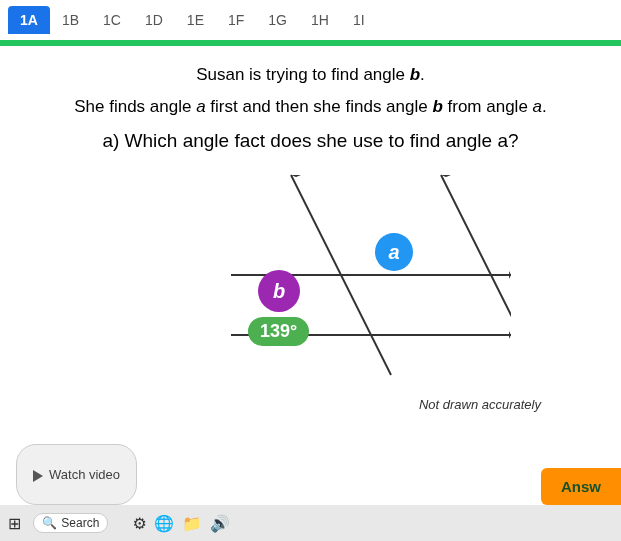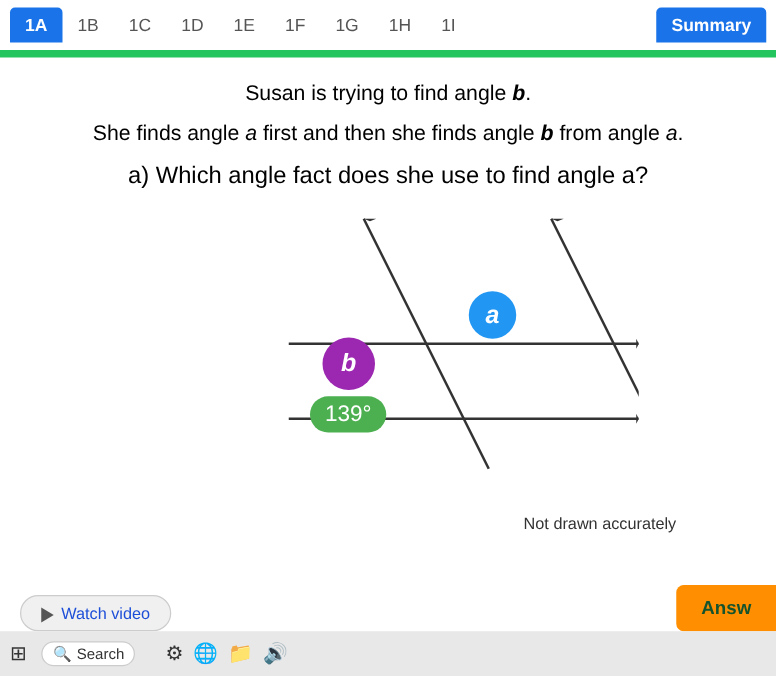--- a/index.html
+++ b/index.html
@@ -108,55 +108,56 @@
       left: 355px;
       top: 68px;
     }
     .label-139 {
       position: absolute;
       background: #4caf50;
       border-radius: 20px;
       padding: 4px 12px;
       color: white;
       font-size: 18px;
-      font-weight: normal;
+      font-weight: bold;
       left: 228px;
       top: 152px;
     }
 
     .not-drawn {
       text-align: right;
       font-size: 13px;
       color: #333;
+      font-style: italic;
       margin-right: 60px;
-      margin-top: 16px;
+      margin-top: 2px;
     }
 
     
     .bottom-bar {
       position: absolute;
       bottom: 36px;
       left: 0;
       right: 0;
       display: flex;
       align-items: center;
       justify-content: space-between;
       padding: 0 16px;
     }
     .watch-video-btn {
       display: flex;
       align-items: flex-end;
       gap: 6px;
       background: #f0f0f0;
       border: 1px solid #ccc;
       border-radius: 20px;
-      padding: 6px 16px;
+      padding: 22px 16px;
       font-size: 13px;
       cursor: pointer;
-      color: #1d4ed8;
+      color: #404040;
     }
     .watch-video-btn .play-icon {
       width: 0;
       height: 0;
       border-top: 6px solid transparent;
       border-bottom: 6px solid transparent;
       border-left: 10px solid #555;
     }
     .ans-btn {
       background: #ff8f00;
@@ -218,21 +219,20 @@
 <div class="top-nav">
   <div class="nav-tab active">1A</div>
   <div class="nav-tab">1B</div>
   <div class="nav-tab">1C</div>
   <div class="nav-tab">1D</div>
   <div class="nav-tab">1E</div>
   <div class="nav-tab">1F</div>
   <div class="nav-tab">1G</div>
   <div class="nav-tab">1H</div>
   <div class="nav-tab">1I</div>
-  <div class="nav-tab summary">Summary</div>
 </div>
 
 <div class="main-content">
   <div class="problem-text">
     Susan is trying to find angle <span class="bold-italic">b</span>.
   </div>
   <div class="problem-text">
     She finds angle <span class="italic">a</span> first and then she finds angle <span class="bold-italic">b</span> from angle <span class="italic">a</span>.
   </div>
   <div class="sub-question">

